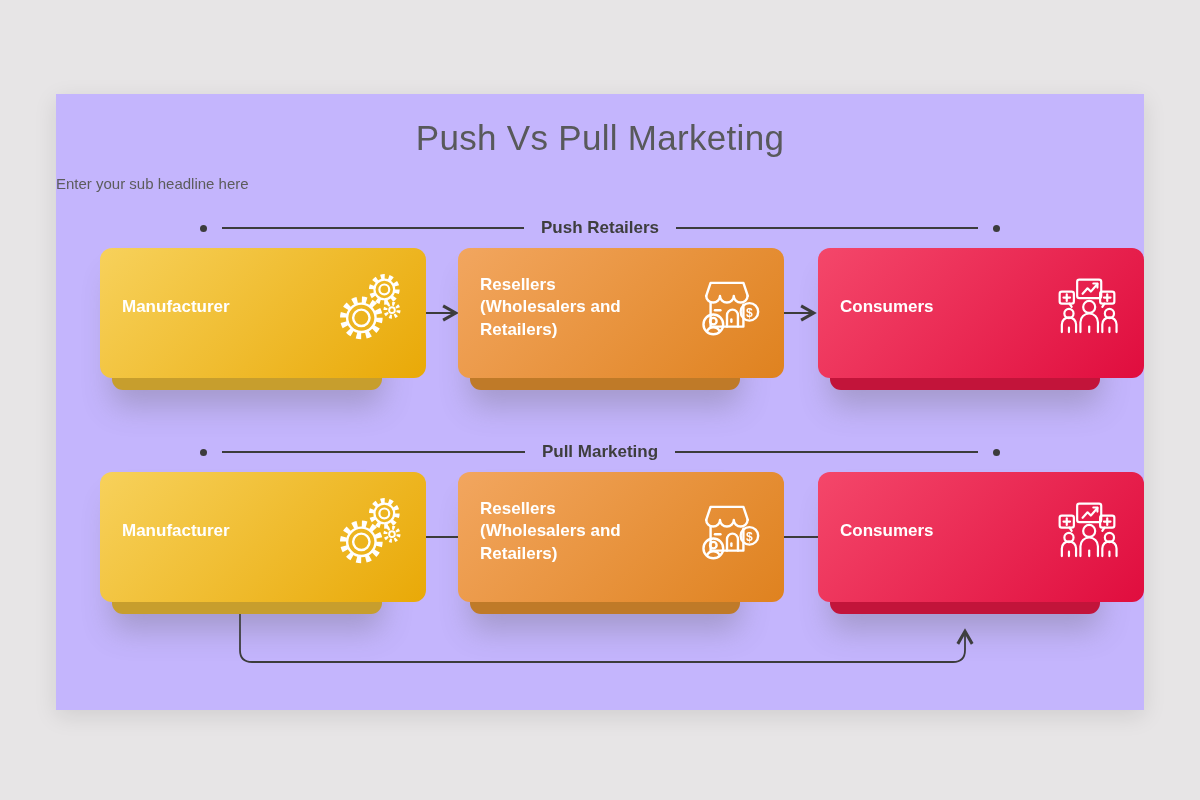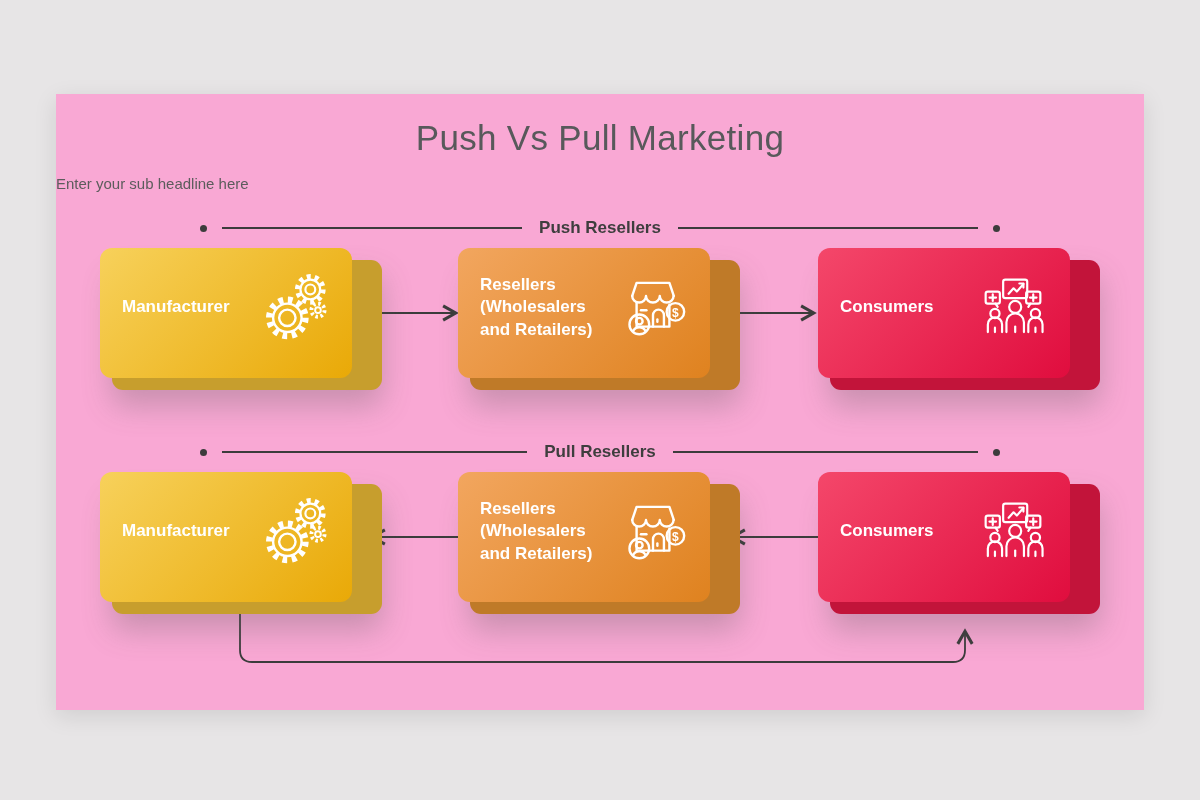--- a/index.html
+++ b/index.html
@@ -1,21 +1,21 @@
 <!DOCTYPE html>
 <html style="--connector: #3C3C3C;"><head>
 <meta charset="utf-8">
 <style>
   * { margin:0; padding:0; box-sizing:border-box; }
   html,body { width:1200px; height:800px; overflow:hidden; font-family:"Liberation Sans", sans-serif; }
   body { background:#E7E5E6; position:relative; }
 
   .panel {
     position:absolute; left:56px; top:94px; width:1088px; height:616px;
-    background:#f9a8d4; box-shadow:0 6px 22px rgba(0,0,0,0.10);
+    background:#c4b5fd; box-shadow:0 6px 22px rgba(0,0,0,0.10);
   }
 
   .slide-title {
     position:absolute; top:24px; left:0; width:100%; text-align:center;
     font-size:35px; font-weight:500; color:#58595B; letter-spacing:0.3px;
   }
   .slide-subtitle {
     position:absolute; top:81px; left:0; width:100%; text-align:left;
     font-size:15px; font-weight:400; color:#5C5C5C;
   }
@@ -27,21 +27,21 @@
   .strategy-header .dot { width:7px; height:7px; border-radius:50%; background:#3C3C3C; flex:0 0 auto; }
   .strategy-header .hline { flex:1 1 auto; height:2px; background:#3C3C3C; }
   .strategy-label { font-size:17px; font-weight:700; color:#3E3E3E; white-space:nowrap; padding:0 2px; }
 
   .card-group { position:absolute; width:282px; height:142px; z-index:2; }
   .card-back {
     position:absolute; left:12px; top:12px; width:270px; height:130px;
     border-radius:11px; box-shadow:0 16px 30px rgba(90,90,90,0.30);
   }
   .card {
-    position:absolute; left:0; top:0; width:252px; height:130px;
+    position:absolute; left:0; top:0; width:326px; height:130px;
     border-radius:12px; display:flex; align-items:center; justify-content:space-between;
     padding:0 22px 11px 22px; color:#fff;
   }
   .card-label { font-size:17px; font-weight:700; line-height:1.3; max-width:168px; }
   .card-icon { flex:0 0 auto; width:70px; height:70px; display:flex; align-items:center; justify-content:center; }
   .card-icon svg { width:100%; height:100%; }
 
   .connectors { position:absolute; left:0; top:0; z-index:1; }
 </style>
 </head>
@@ -64,29 +64,29 @@
 
     <line x1="402" y1="443" x2="317" y2="443" stroke="var(--connector, #3C3C3C)" stroke-width="1.8" marker-end="url(#arrowhead)"></line>
     <line x1="762" y1="443" x2="677" y2="443" stroke="var(--connector, #3C3C3C)" stroke-width="1.8" marker-end="url(#arrowhead)"></line>
 
     <path d="M184,500 L184,556 Q184,568 196,568 L897,568 Q909,568 909,556 L909,538" fill="none" stroke="var(--connector, #3C3C3C)" stroke-width="1.8" marker-end="url(#arrowhead)"></path>
   </svg>
 
   <div class="strategy-header" style="top:122px;">
     <span class="dot"></span>
     <span class="hline"></span>
-    <span class="strategy-label">Push Resellers</span>
+    <span class="strategy-label">Push Retailers</span>
     <span class="hline"></span>
     <span class="dot"></span>
   </div>
 
   <div class="strategy-header" style="top:346px;">
     <span class="dot"></span>
     <span class="hline"></span>
-    <span class="strategy-label">Pull Resellers</span>
+    <span class="strategy-label">Pull Marketing</span>
     <span class="hline"></span>
     <span class="dot"></span>
   </div>
 
   <div class="card-group" style="left:44px; top:154px;">
     <div class="card-back" style="background: rgb(199, 158, 45);"></div>
     <div class="card" style="background: linear-gradient(135deg, rgb(247, 209, 91) 0%, rgb(233, 169, 7) 100%);">
       <div class="card-label">Manufacturer</div>
       <div class="card-icon">
         <svg viewBox="0 0 64 64" fill="none" stroke="#FFFFFF">

